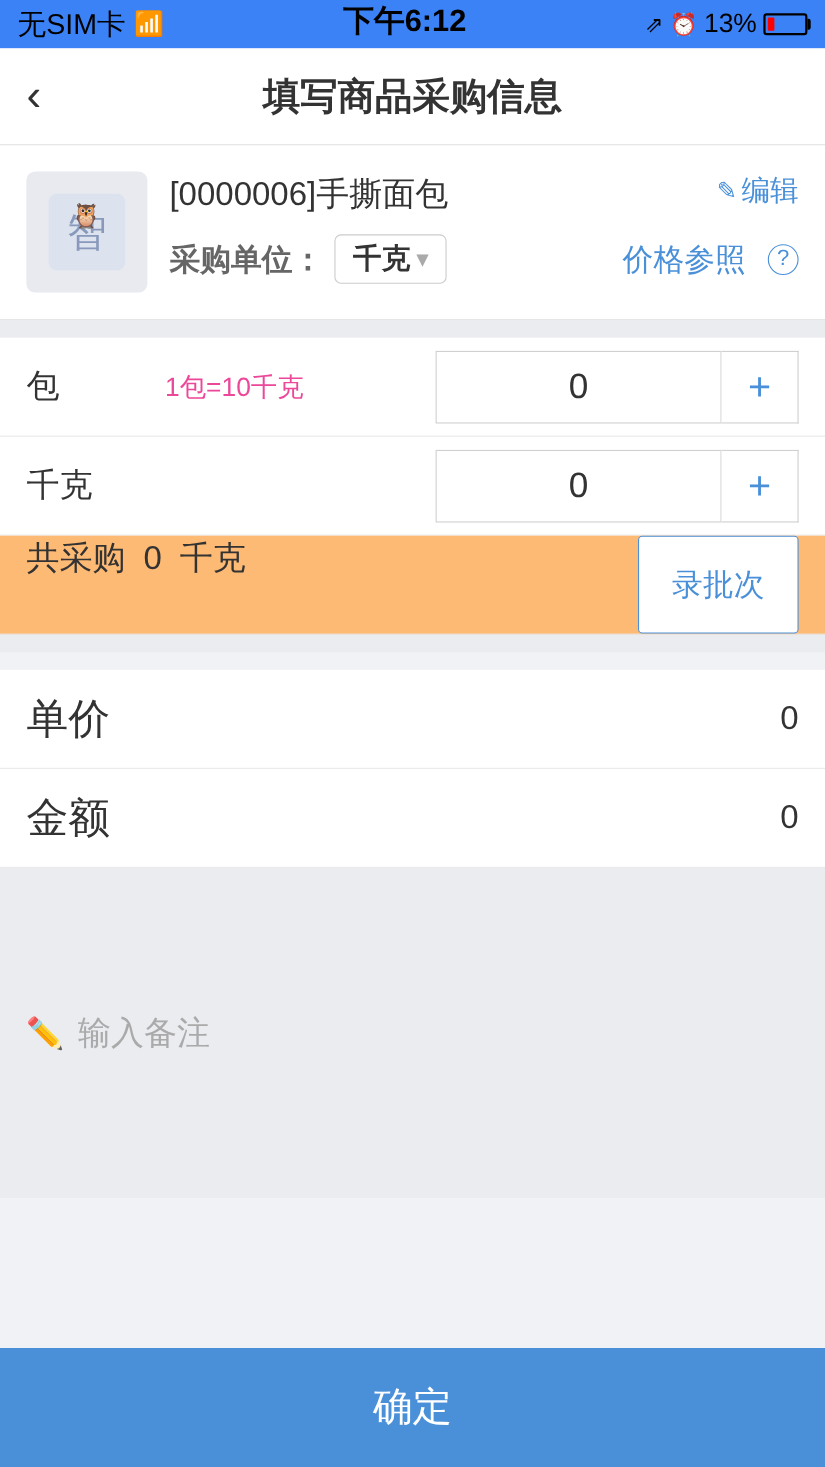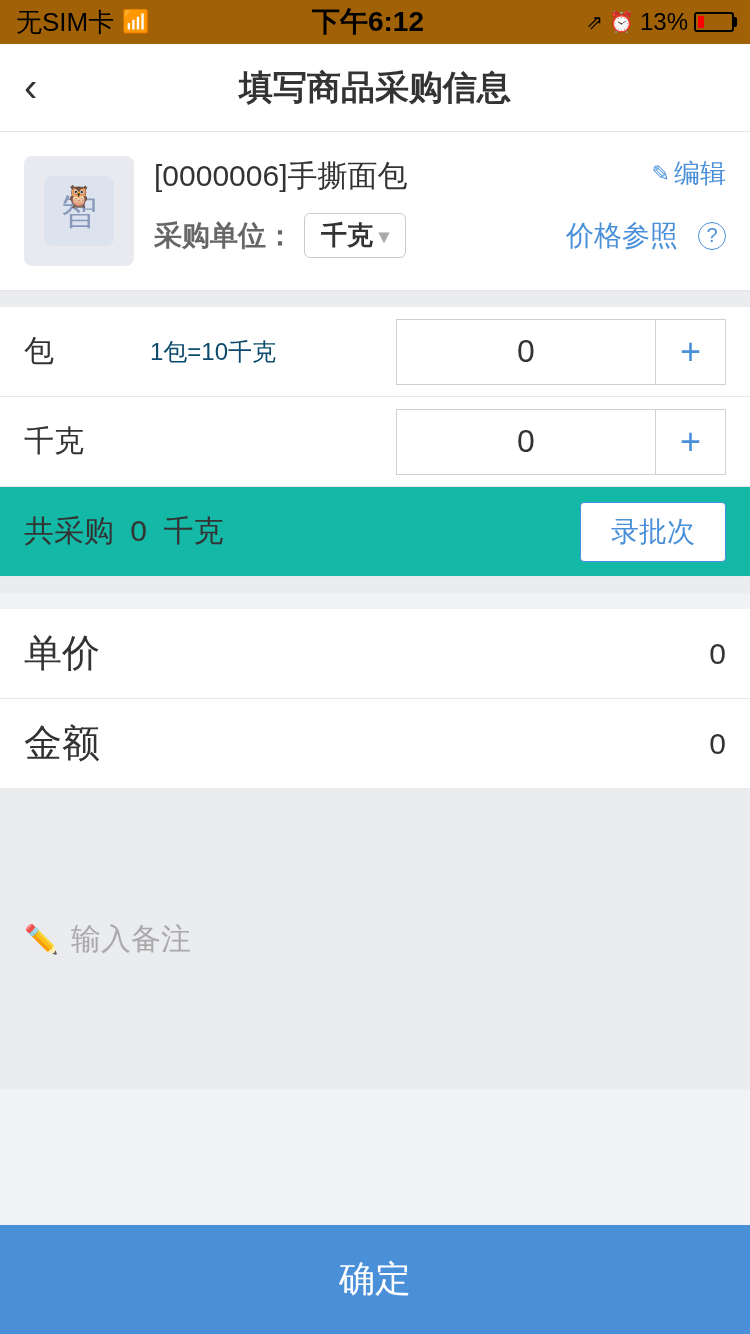--- a/index.html
+++ b/index.html
@@ -10,23 +10,22 @@
       font-family: -apple-system, "PingFang SC", "Helvetica Neue", sans-serif;
       background: #f0f2f5;
       font-size: 28px;
       color: #333;
     }
 
     
     .status-bar {
       width: 100%;
       height: 44px;
-      background: #a16207;
-      display: flex;
-      align-items: center;
+      background: #3b82f6;
+      display: flex;
       justify-content: space-between;
       padding: 0 16px;
       font-size: 26px;
       color: #000;
     }
     .status-left { display: flex; align-items: center; gap: 8px; }
     .status-center { font-weight: 600; font-size: 28px; }
     .status-right { display: flex; align-items: center; gap: 6px; font-size: 24px; }
     .battery-box {
       width: 40px; height: 20px; border: 2px solid #000; border-radius: 3px;
@@ -158,21 +157,21 @@
       height: 90px;
       border-bottom: 1px solid #e8e8e8;
     }
     .form-row-label {
       font-size: 30px;
       color: #333;
       min-width: 120px;
     }
     .form-row-sublabel {
       font-size: 24px;
-      color: #0c4a6e;
+      color: #ec4899;
       margin-left: 6px;
     }
     .form-row-right {
       margin-left: auto;
       display: flex;
       align-items: center;
       gap: 0;
     }
     .qty-input {
       width: 260px;
@@ -194,24 +193,23 @@
       color: #4a90d9;
       display: flex;
       align-items: center;
       justify-content: center;
       cursor: pointer;
     }
 
     
     .total-row {
       display: flex;
-      align-items: center;
       padding: 0 24px;
       height: 90px;
-      background: #14b8a6;
+      background: #fdba74;
       border-bottom: 1px solid #e8e8e8;
     }
     .total-text {
       font-size: 30px;
       color: #333;
     }
     .record-batch-btn {
       margin-left: auto;
       border: 1px solid #4a90d9;
       color: #4a90d9;

